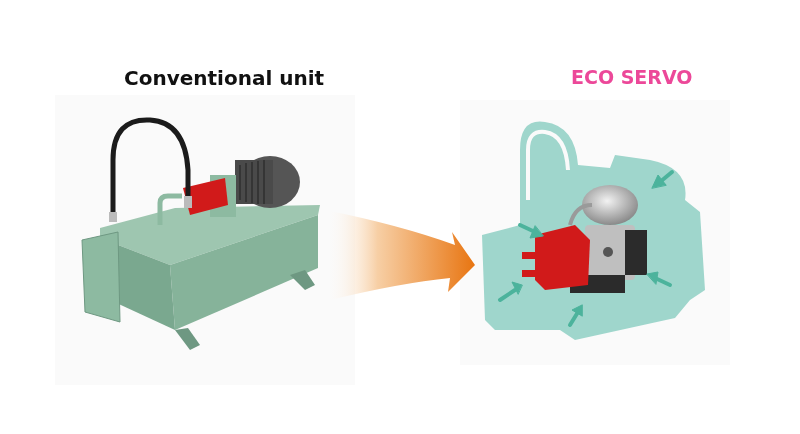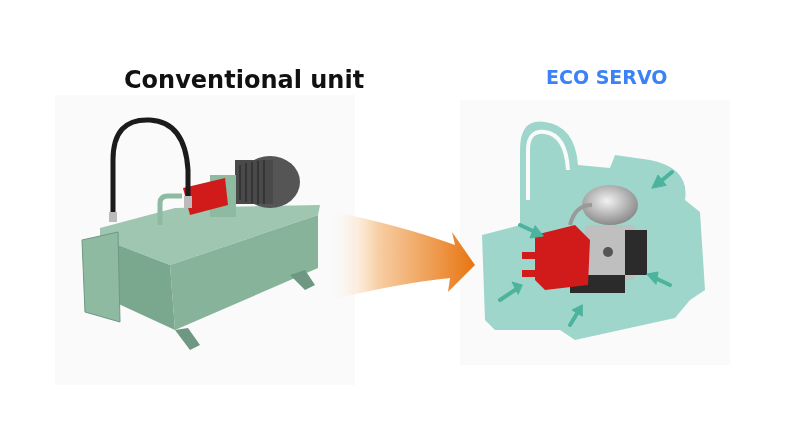--- a/index.html
+++ b/index.html
@@ -1,19 +1,19 @@
 <!DOCTYPE html>
 <html><head>
 <meta charset="utf-8">
 <style>
   html, body { margin: 0; padding: 0; background: #ffffff; }
   body { width: 800px; height: 434px; position: relative; overflow: hidden; font-family: "DejaVu Sans", sans-serif; }
-  .title { position: absolute; top: 66px; font-weight: bold; font-size: 24px; }
+  .title { position: absolute; top: 66px; font-weight: bold; font-size: 20px; }
   .title-left { left: 124px; color: #111111; }
-  .title-right { left: 546px; color: #3b82f6; font-size: 19px; text-align: right; }
+  .title-right { left: 571px; color: #ec4899; font-size: 19px; text-align: right; }
   .bg-panel { position: absolute; background: #fafafa; }
   svg { position: absolute; left: 0; top: 0; }
 </style>
 </head>
 <body>
 
 <div class="bg-panel" style="left:55px;top:95px;width:300px;height:290px;"></div>
 <div class="bg-panel" style="left:460px;top:100px;width:270px;height:265px;"></div>
 
 <div class="title title-left">Conventional unit</div>

